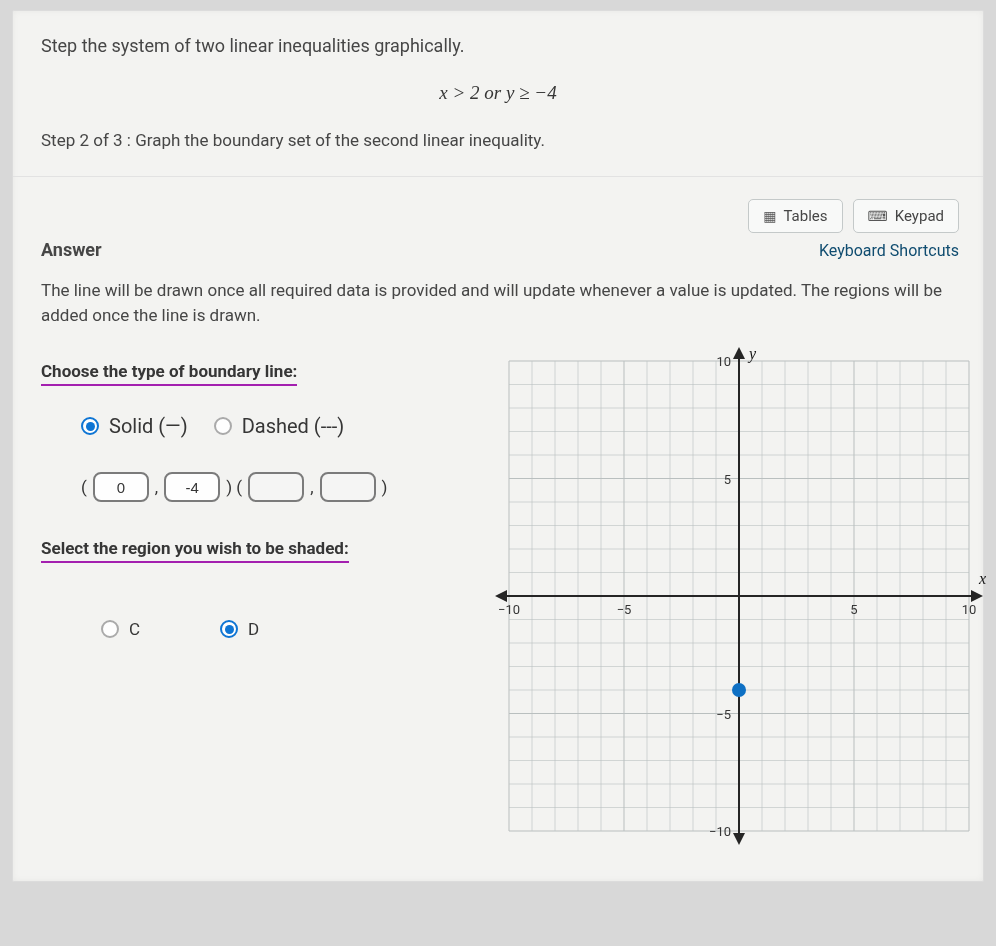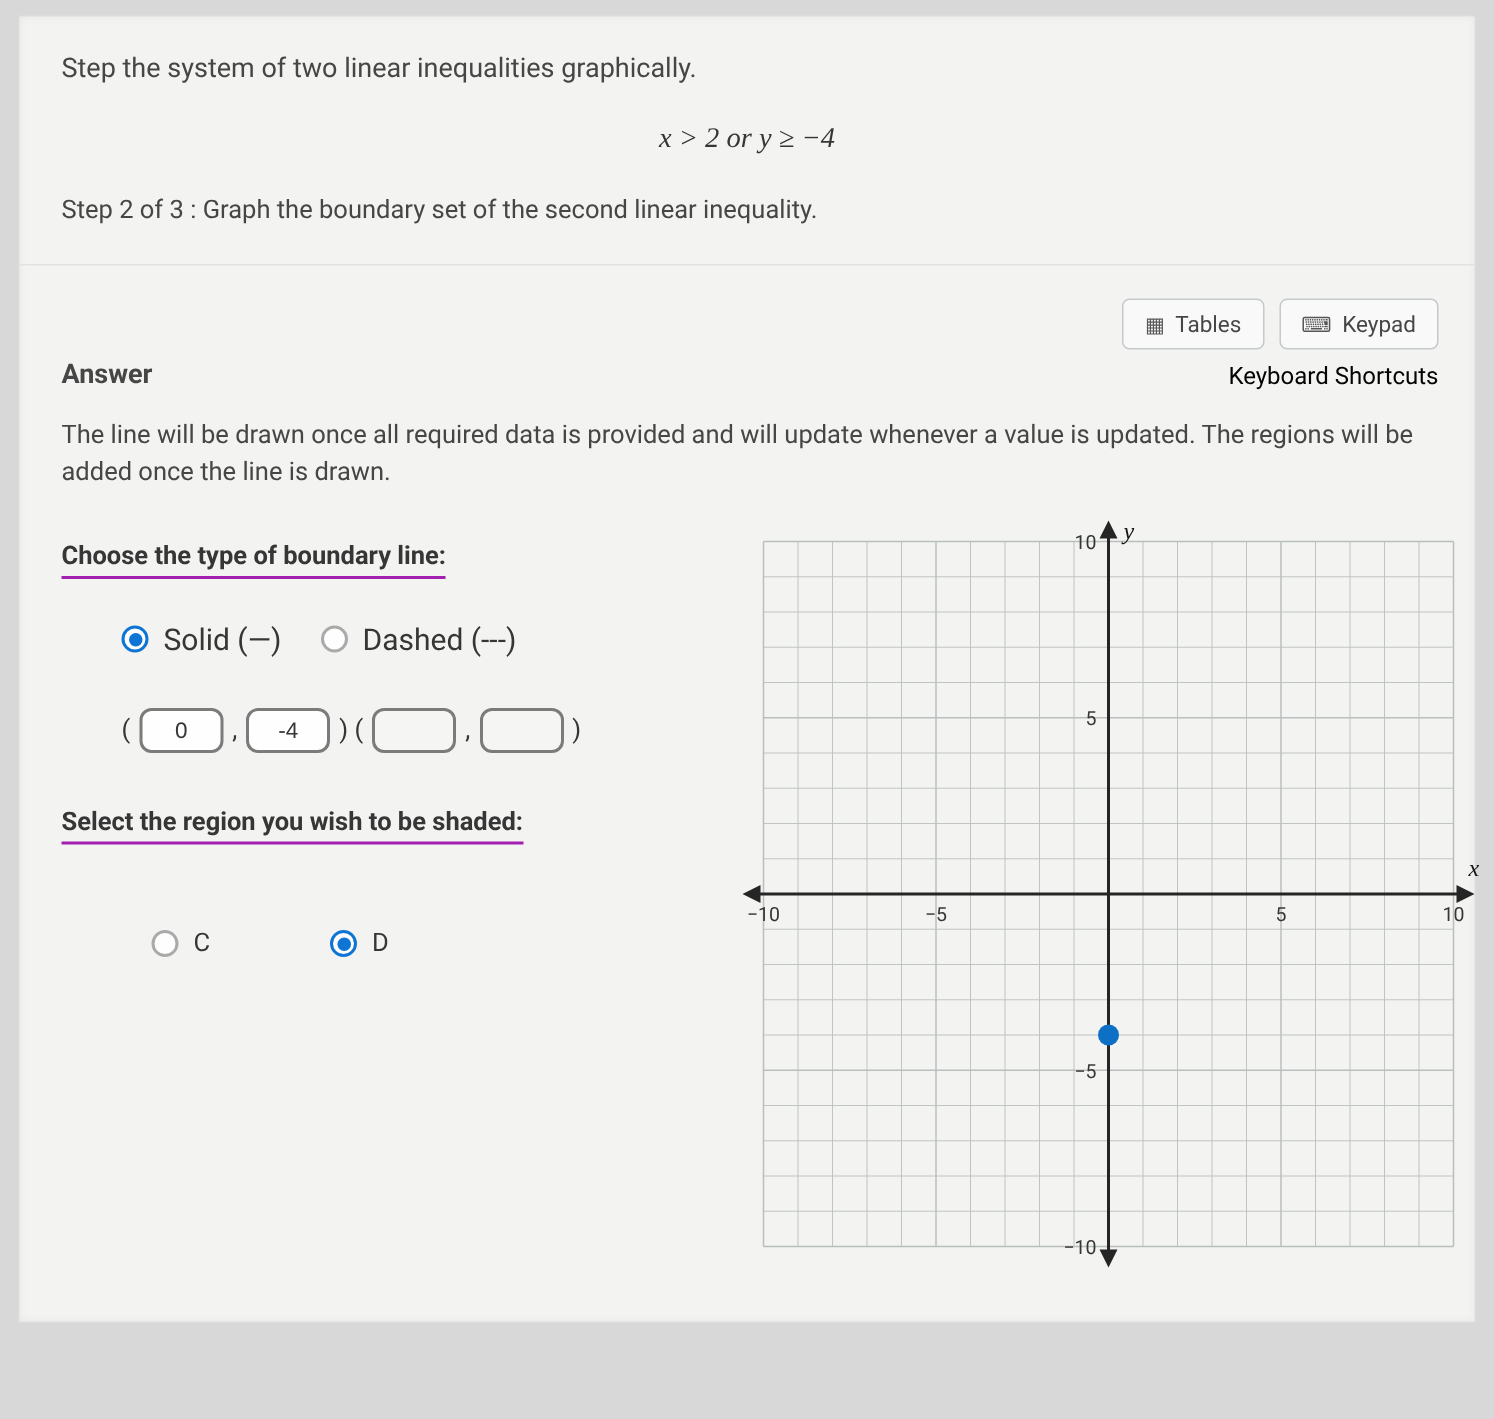--- a/index.html
+++ b/index.html
@@ -65,21 +65,21 @@
     font-size: 15px;
     color: #444;
     display: flex;
     align-items: center;
     gap: 7px;
     cursor: pointer;
   }
   .btn .micon { font-size: 14px; color: #555; }
   .kb-shortcuts {
     text-align: right;
-    color: #000000;
+    color: #0c4a6e;
     font-size: 16px;
     margin-top: 8px;
   }
   .help-text {
     font-size: 17px;
     color: #444;
     line-height: 1.45;
     margin: 18px 0 8px 0;
     padding-right: 10px;
   }

